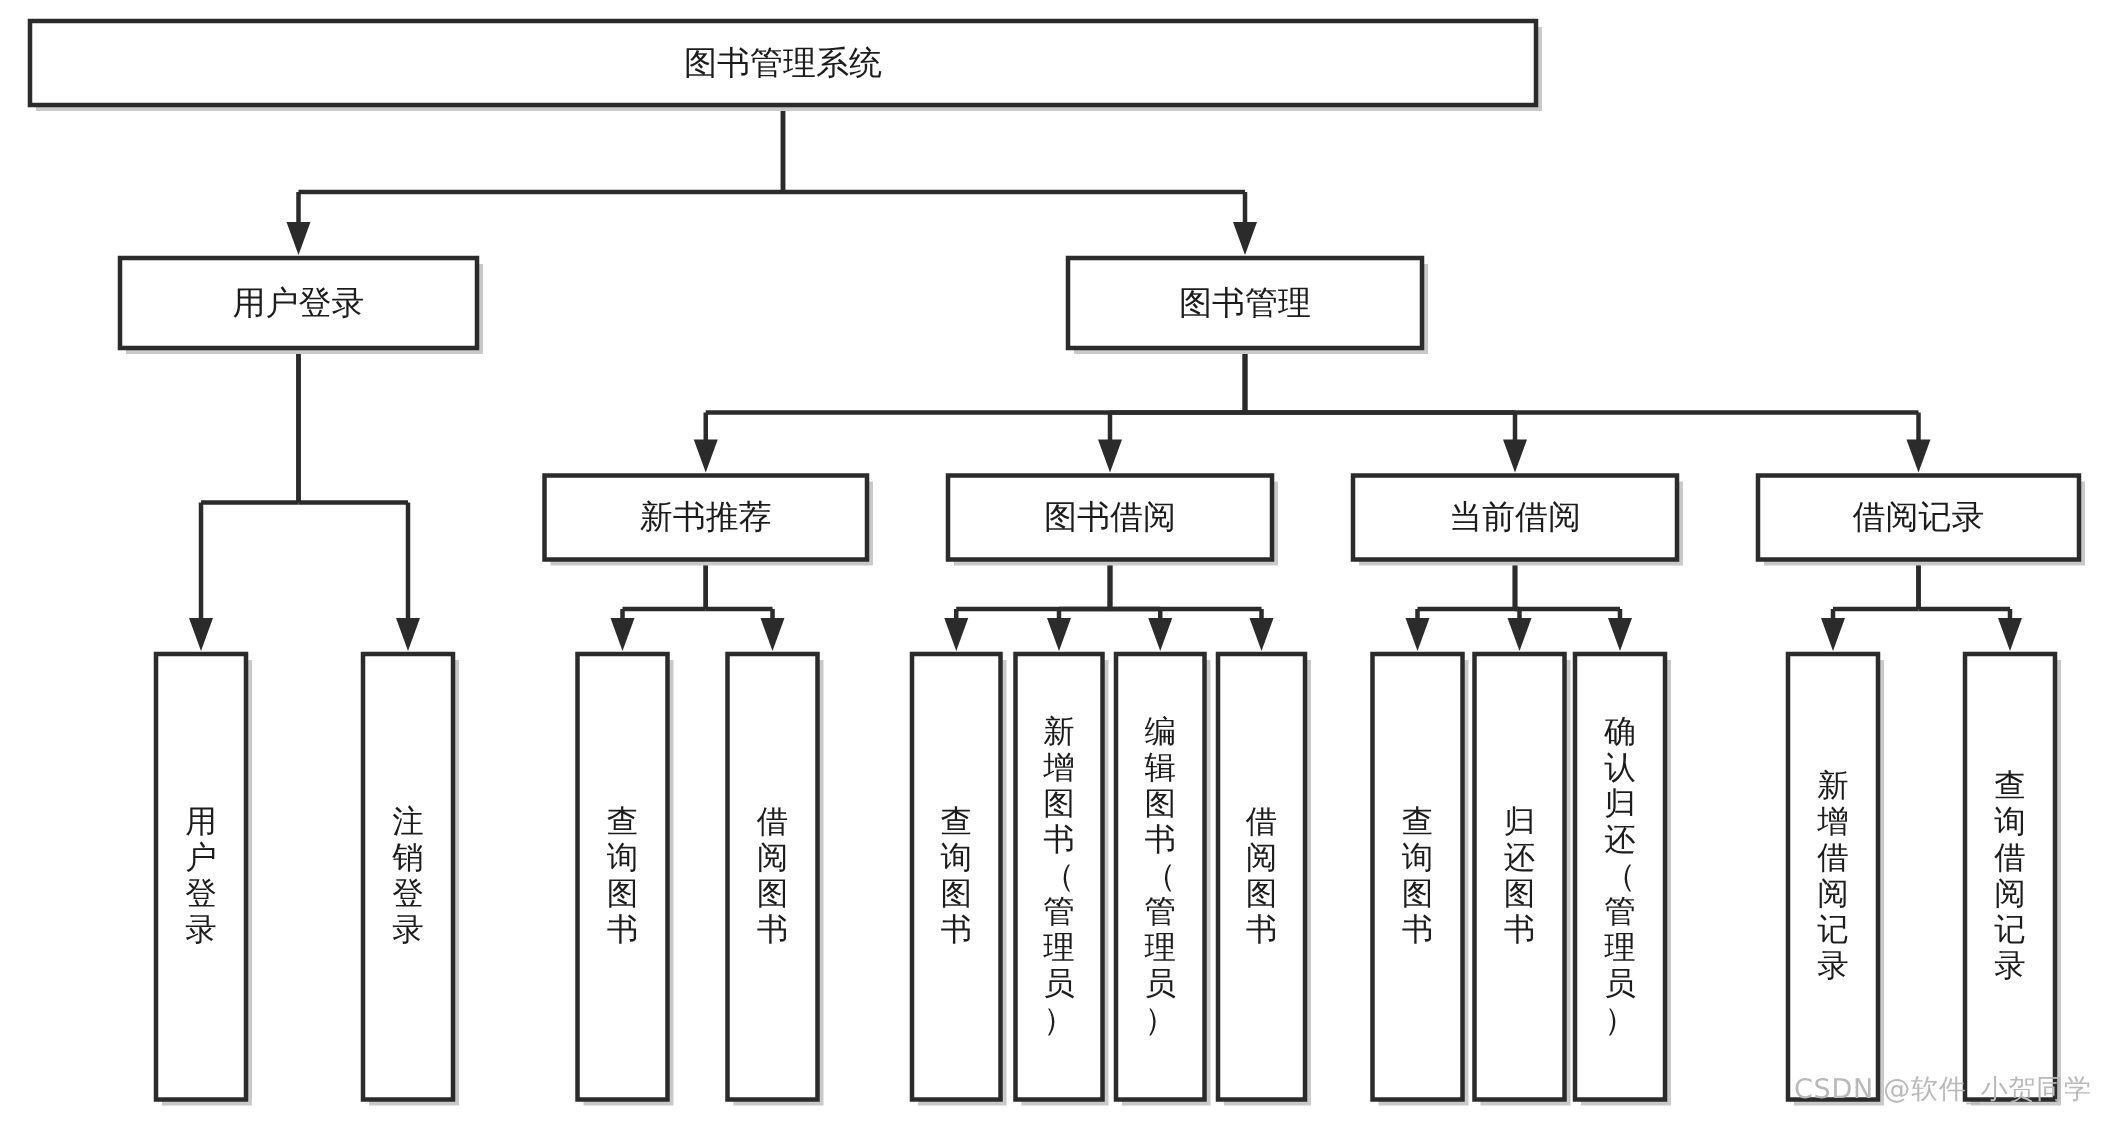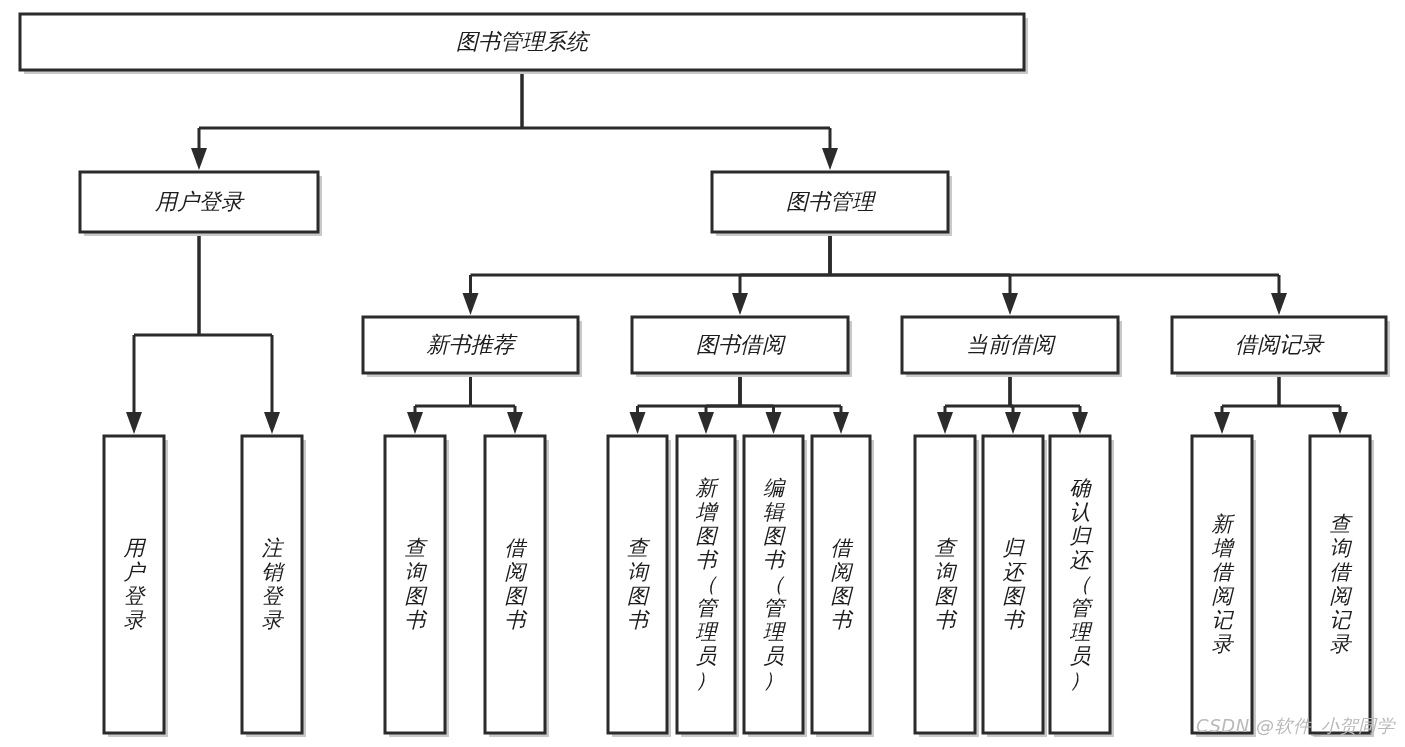--- a/index.html
+++ b/index.html
@@ -14,21 +14,20 @@
     font-family: "DejaVu Sans", "Liberation Sans", sans-serif;
     overflow: hidden;
     position: relative;
   }
   #diagram-root {
     position: absolute;
     left: 0;
     top: 0;
     width: 1405px;
     height: 747px;
-    font-style: italic;
   }
   svg.flow {
     display: block;
     width: 1405px;
     height: 747px;
     background: #ffffff;
   }
   .node-box {
     fill: #ffffff;
     stroke: #2b2b2b;

